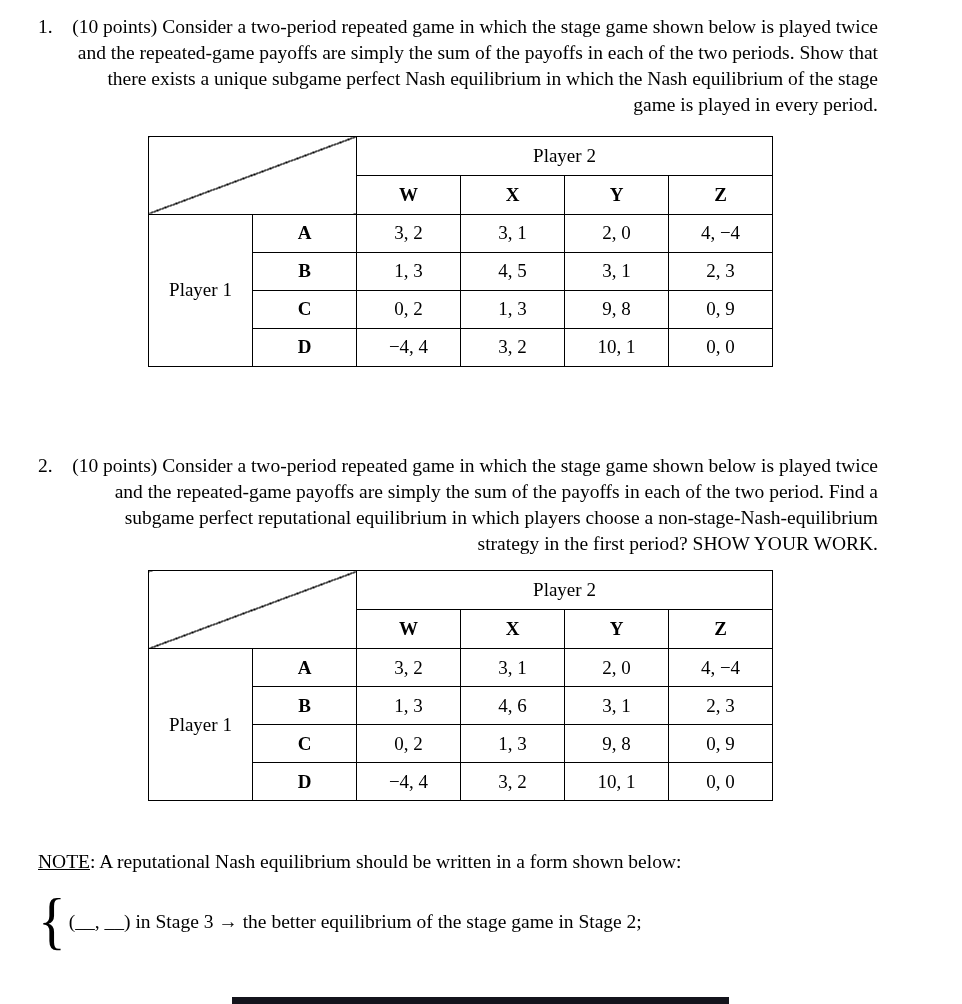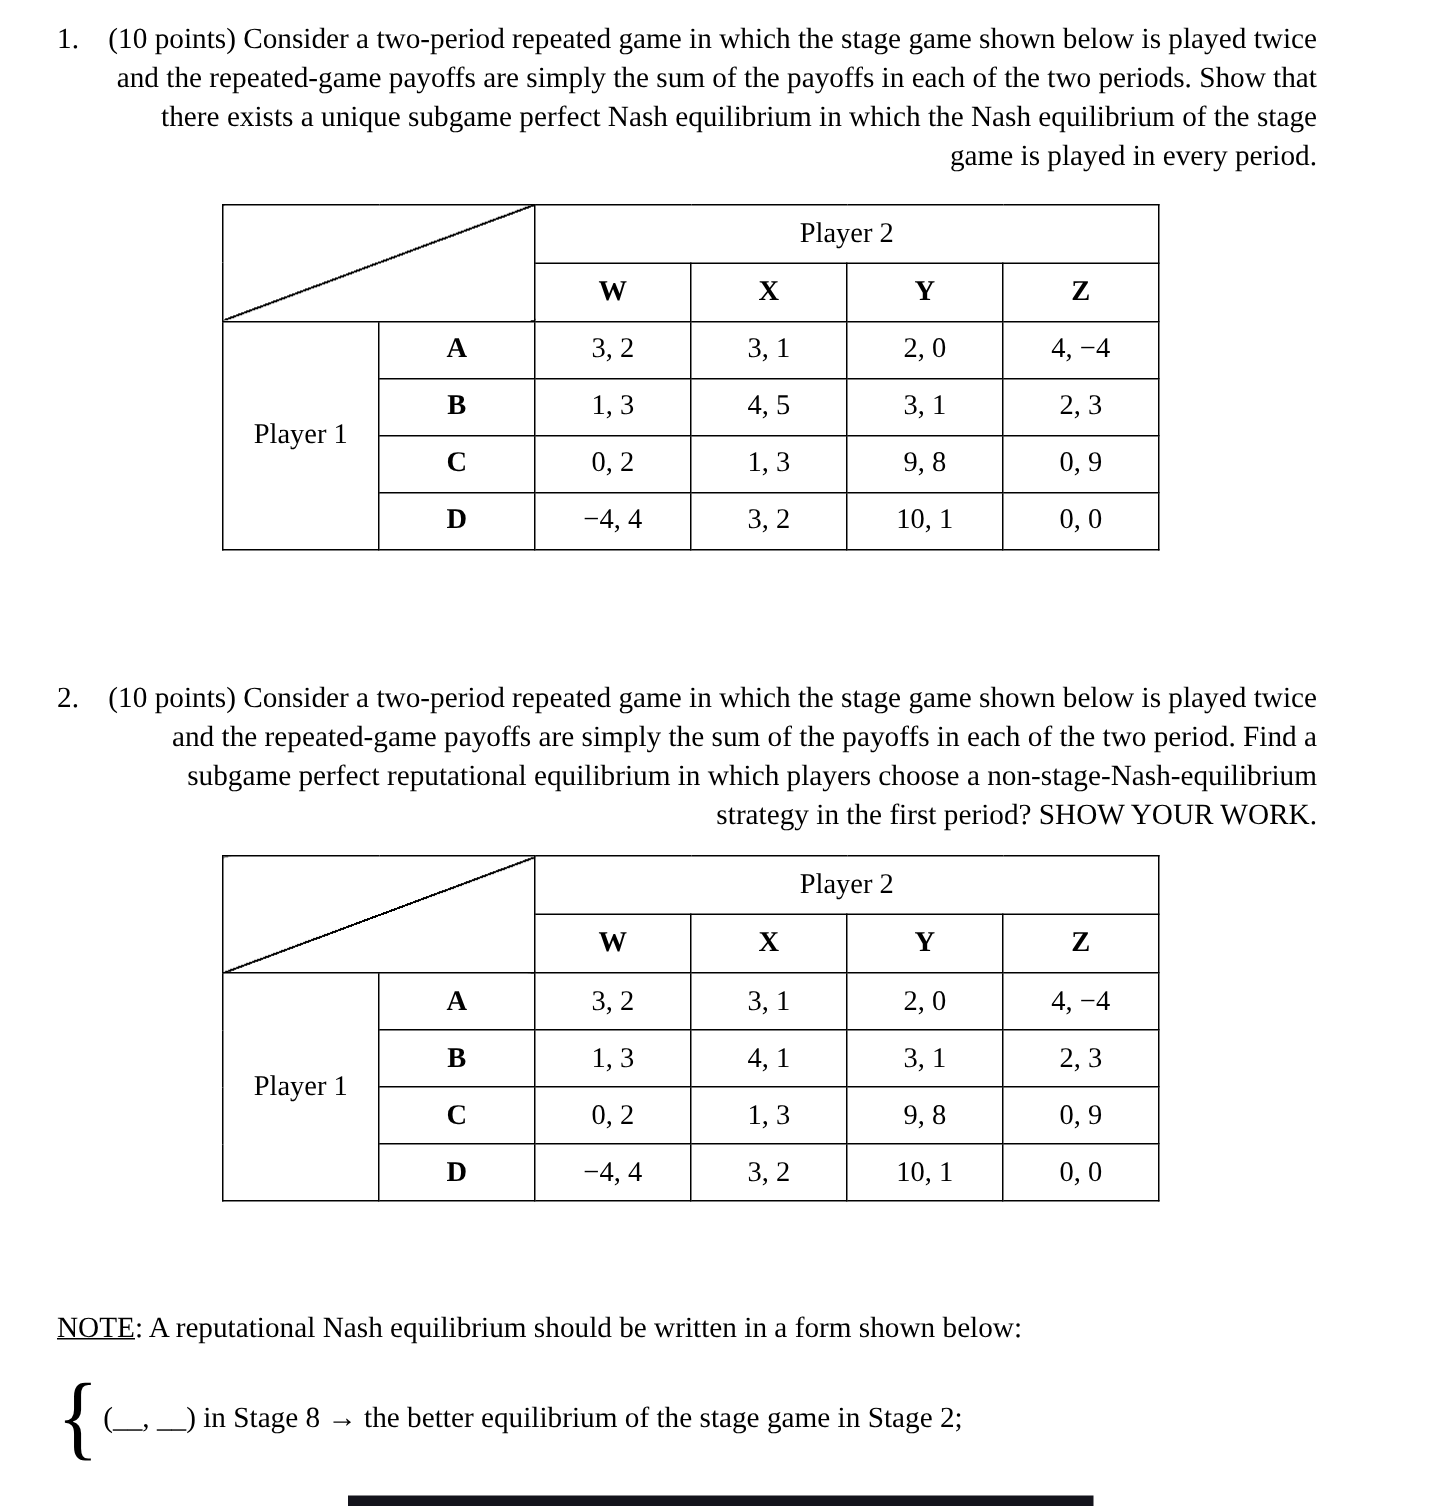--- a/index.html
+++ b/index.html
@@ -49,21 +49,21 @@
   .game-table td.corner {
     background-image: linear-gradient(to bottom right,
       transparent calc(50% - 0.7px),
       #000000 calc(50% - 0.7px),
       #000000 calc(50% + 0.7px),
       transparent calc(50% + 0.7px));
   }
   .game-table td.p2-label, .game-table td.p1-label { font-weight: normal; }
 
   .note-line {
-    margin-top: 72px;
+    margin-top: 48px;
     font-size: 19.5px;
     line-height: 1.34;
   }
   .note-label { text-decoration: underline; }
 
   .brace-block {
     margin-top: 20px;
     display: flex;
     align-items: center;
   }
@@ -178,21 +178,21 @@
       <td class="p1-label" rowspan="4">Player 1</td>
       <th>A</th>
       <td>3, 2</td>
       <td>3, 1</td>
       <td>2, 0</td>
       <td>4, −4</td>
     </tr>
     <tr>
       <th>B</th>
       <td>1, 3</td>
-      <td>4, 1</td>
+      <td>4, 6</td>
       <td>3, 1</td>
       <td>2, 3</td>
     </tr>
     <tr>
       <th>C</th>
       <td>0, 2</td>
       <td>1, 3</td>
       <td>9, 8</td>
       <td>0, 9</td>
     </tr>
@@ -204,19 +204,19 @@
       <td>0, 0</td>
     </tr>
   </tbody>
     </table>
 
   <p class="note-line"><span class="note-label">NOTE</span><span>: A reputational Nash equilibrium should be written in a form shown below:</span></p>
 
   <div class="brace-block">
     <span class="brace">{</span>
     <div class="brace-lines">
-      <div>(__, __) in Stage 8 → the better equilibrium of the stage game in Stage 2;</div>
+      <div>(__, __) in Stage 3 → the better equilibrium of the stage game in Stage 2;</div>
     </div>
   </div>
 
 </div>
 
 <div class="bottom-bar"></div>
 
 </body></html>

